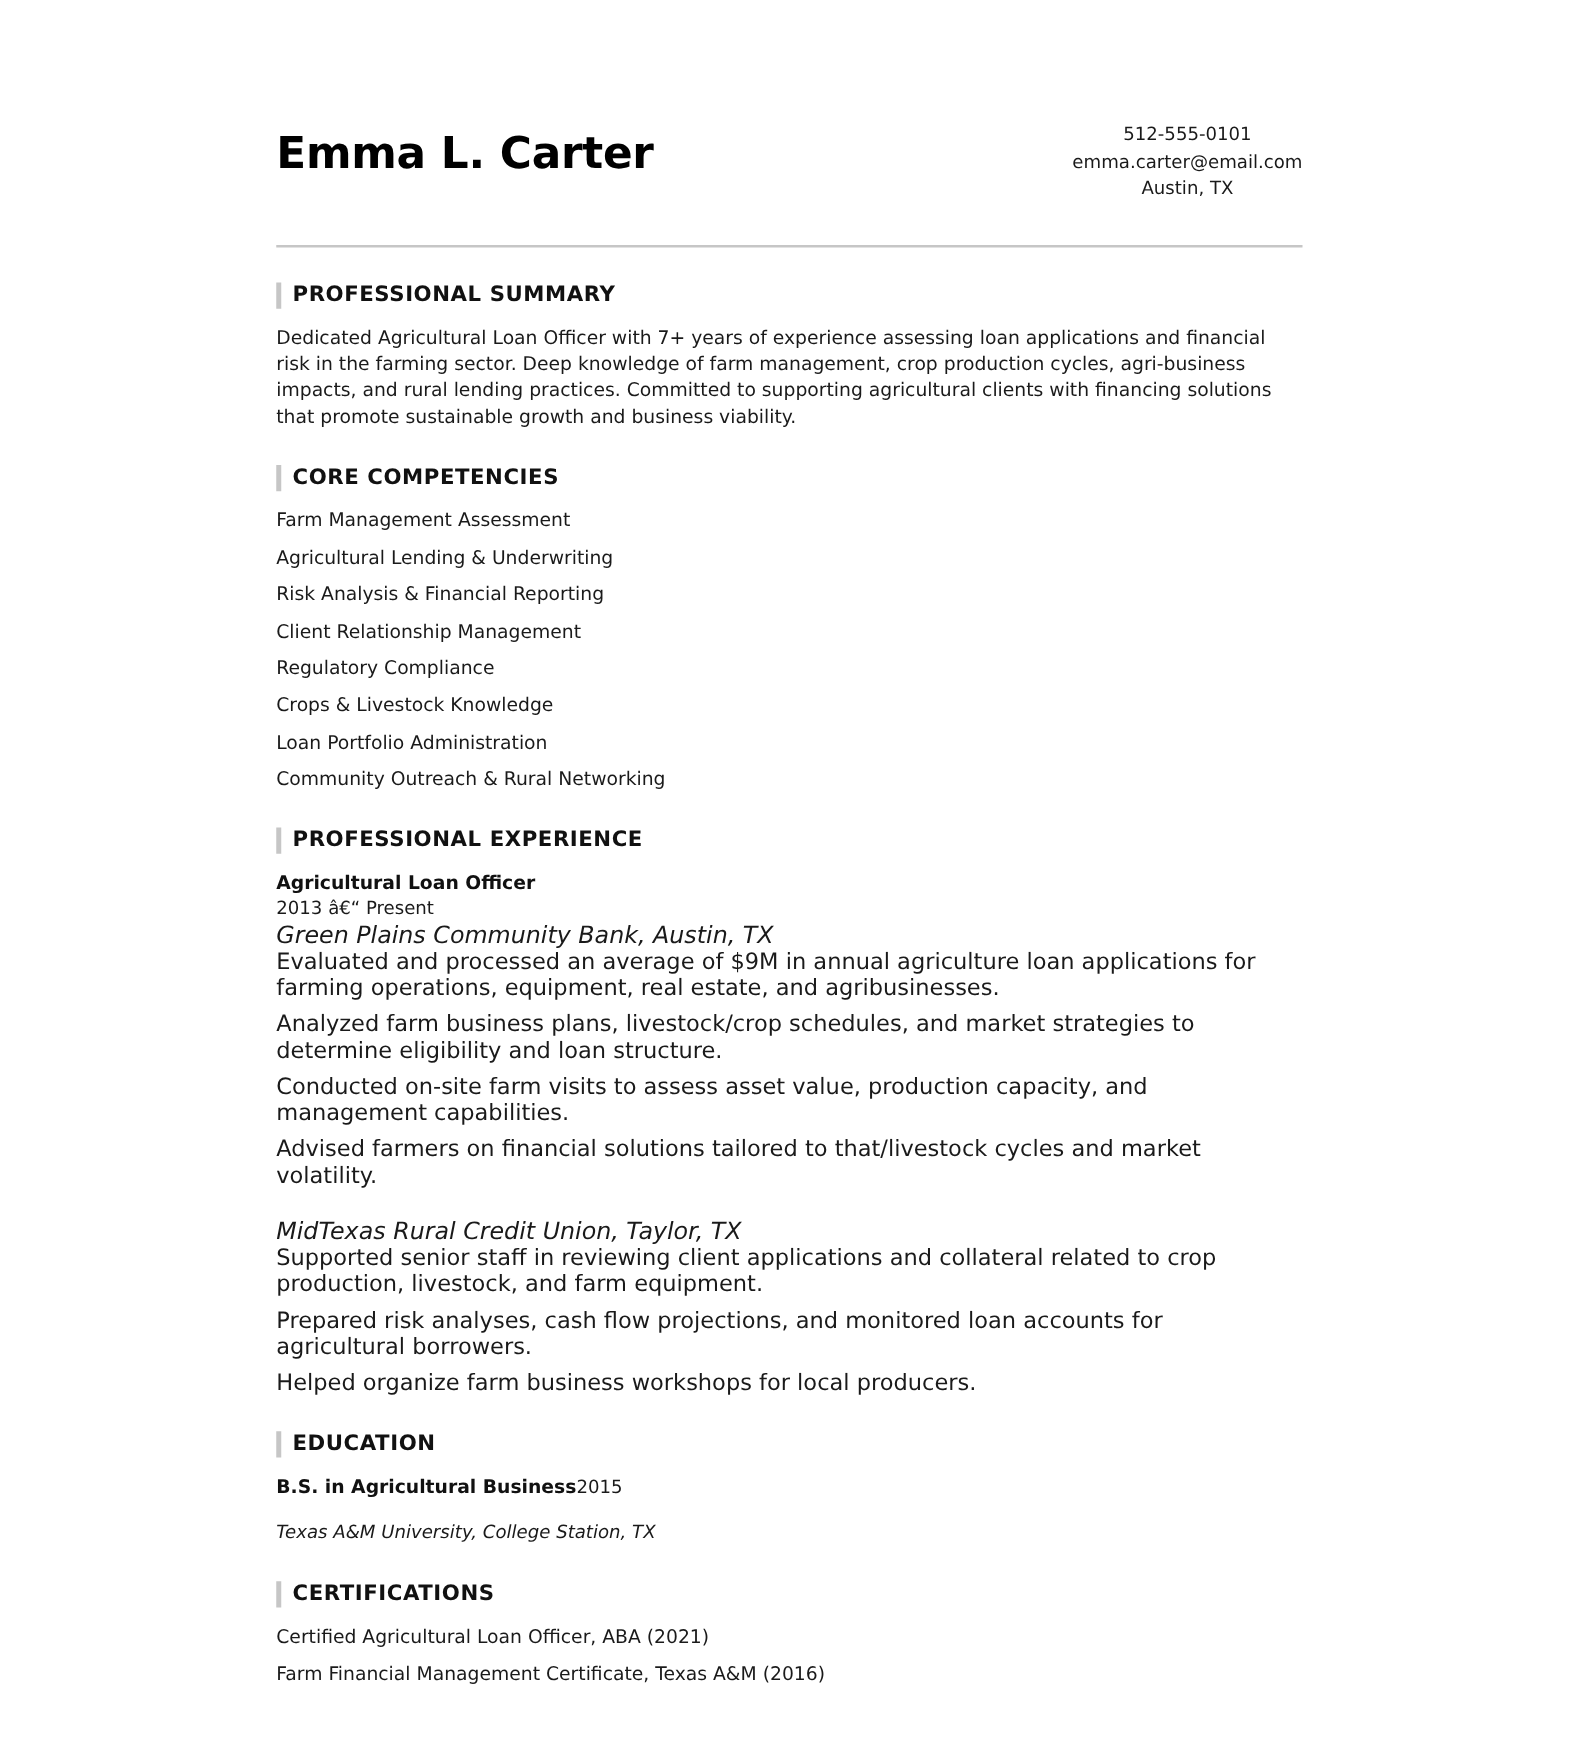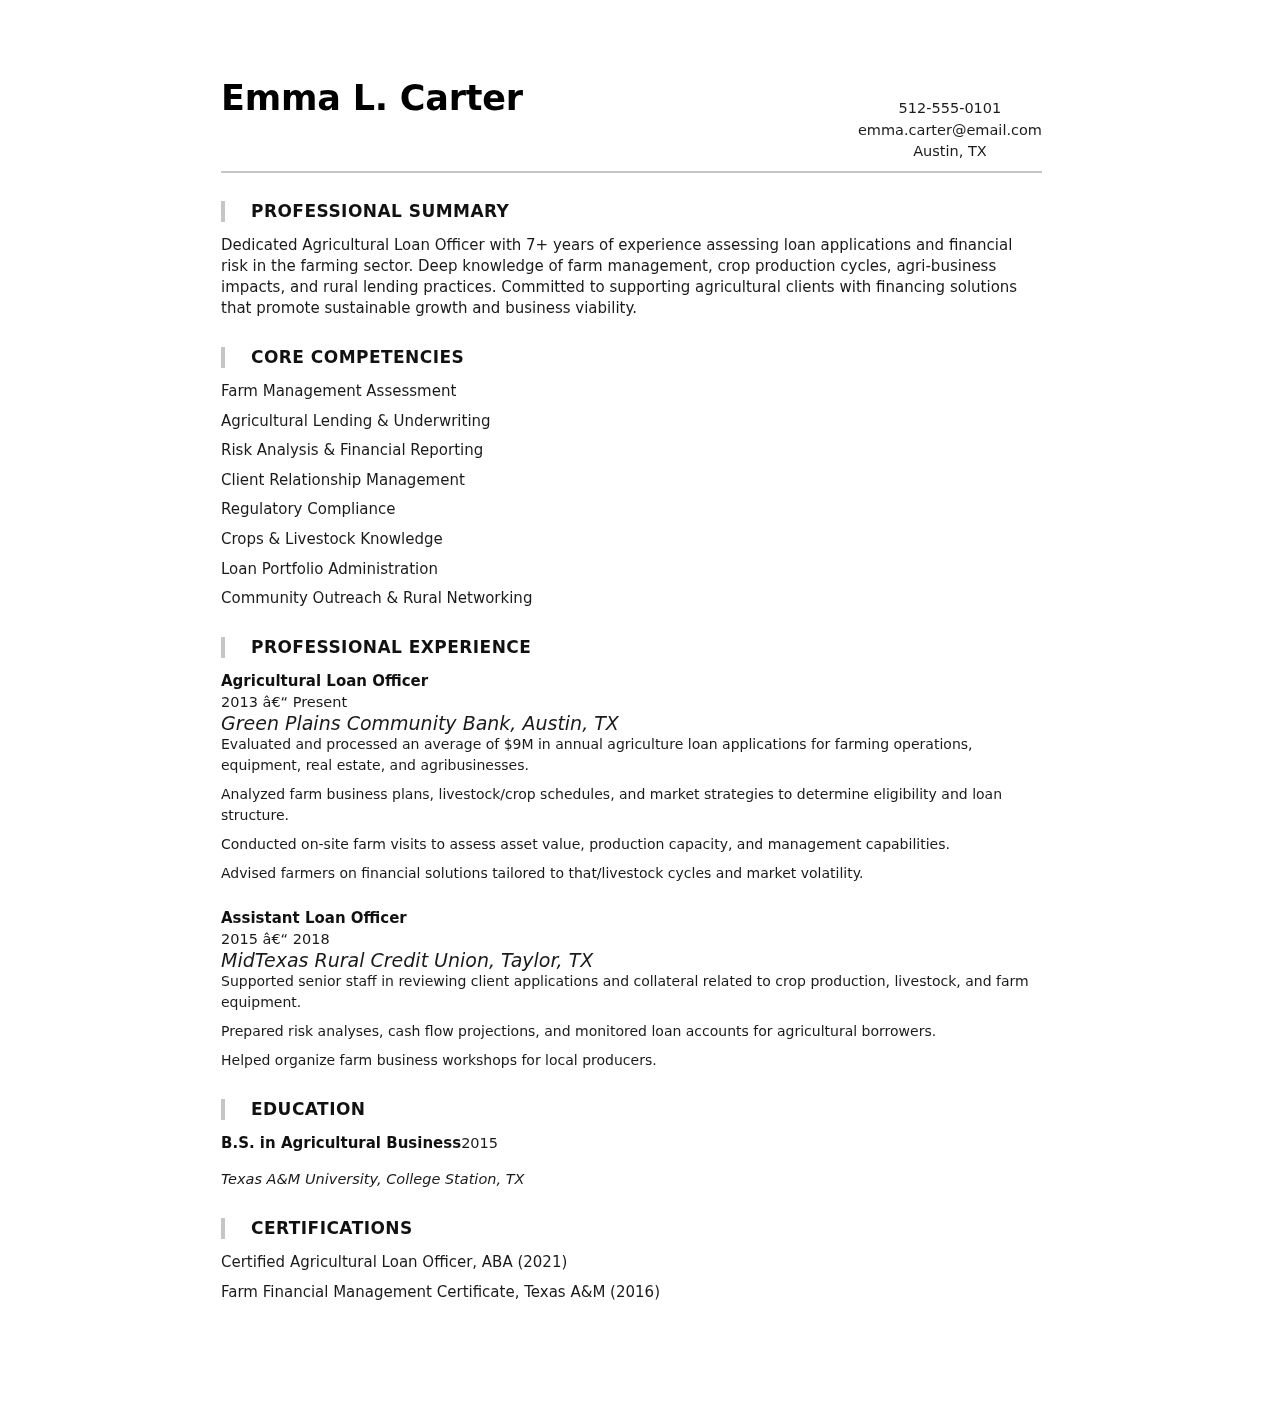--- a/index.html
+++ b/index.html
@@ -25,21 +25,21 @@
   .content {
     position: absolute;
     left: 221px;
     top: 0;
     width: 821px;
   }
 
   
   .header {
     position: relative;
-    padding-top: 76px;
+    padding-top: 101px;
     min-height: 72px;
   }
   .name {
     font-size: 35px;
     font-weight: 700;
     letter-spacing: -0.2px;
     line-height: 44px;
     color: #000000;
     margin: 0;
     white-space: nowrap;
@@ -59,21 +59,21 @@
     margin-top: 23px;
     height: 2px;
     background: #c6c6c6;
     width: 821px;
   }
 
   
   .section { margin-top: 27px; }
   .section-head {
     position: relative;
-    padding-left: 30px;
+    padding-left: 13px;
     margin-bottom: 13px;
   }
   .section-head .bar {
     position: absolute;
     left: 0;
     top: 1px;
     width: 4px;
     height: 21px;
     background: #c6c6c6;
   }
@@ -126,21 +126,21 @@
     text-align: right;
   }
   .job-company {
     font-size: 19px;
     font-style: italic;
     line-height: 20px;
     color: #1a1a1a;
     margin-bottom: 1px;
   }
   .job-bullet {
-    font-size: 14px;
+    font-size: 18px;
     line-height: 21px;
     color: #1a1a1a;
     margin-bottom: 8px;
     max-width: 815px;
   }
   .job-bullet:last-child { margin-bottom: 0; }
 
   
   .edu-head {
     display: flex;
@@ -228,24 +228,20 @@
           <span class="job-dates">2013 â€“ Present</span>
         </div>
         <div class="job-company">Green Plains Community Bank, Austin, TX</div>
         <div class="job-bullet">Evaluated and processed an average of $9M in annual agriculture loan applications for farming operations, equipment, real estate, and agribusinesses.</div>
         <div class="job-bullet">Analyzed farm business plans, livestock/crop schedules, and market strategies to determine eligibility and loan structure.</div>
         <div class="job-bullet">Conducted on-site farm visits to assess asset value, production capacity, and management capabilities.</div>
         <div class="job-bullet">Advised farmers on financial solutions tailored to that/livestock cycles and market volatility.</div>
       </div>
 
       <div class="job">
-        <div class="job-head">
-          <span class="job-title">Assistant Loan Officer</span>
-          <span class="job-dates">2015 â€“ 2018</span>
-        </div>
         <div class="job-company">MidTexas Rural Credit Union, Taylor, TX</div>
         <div class="job-bullet">Supported senior staff in reviewing client applications and collateral related to crop production, livestock, and farm equipment.</div>
         <div class="job-bullet">Prepared risk analyses, cash flow projections, and monitored loan accounts for agricultural borrowers.</div>
         <div class="job-bullet">Helped organize farm business workshops for local producers.</div>
       </div>
     </div>
 
     <div class="section">
       <div class="section-head">
         <span class="bar"></span>

